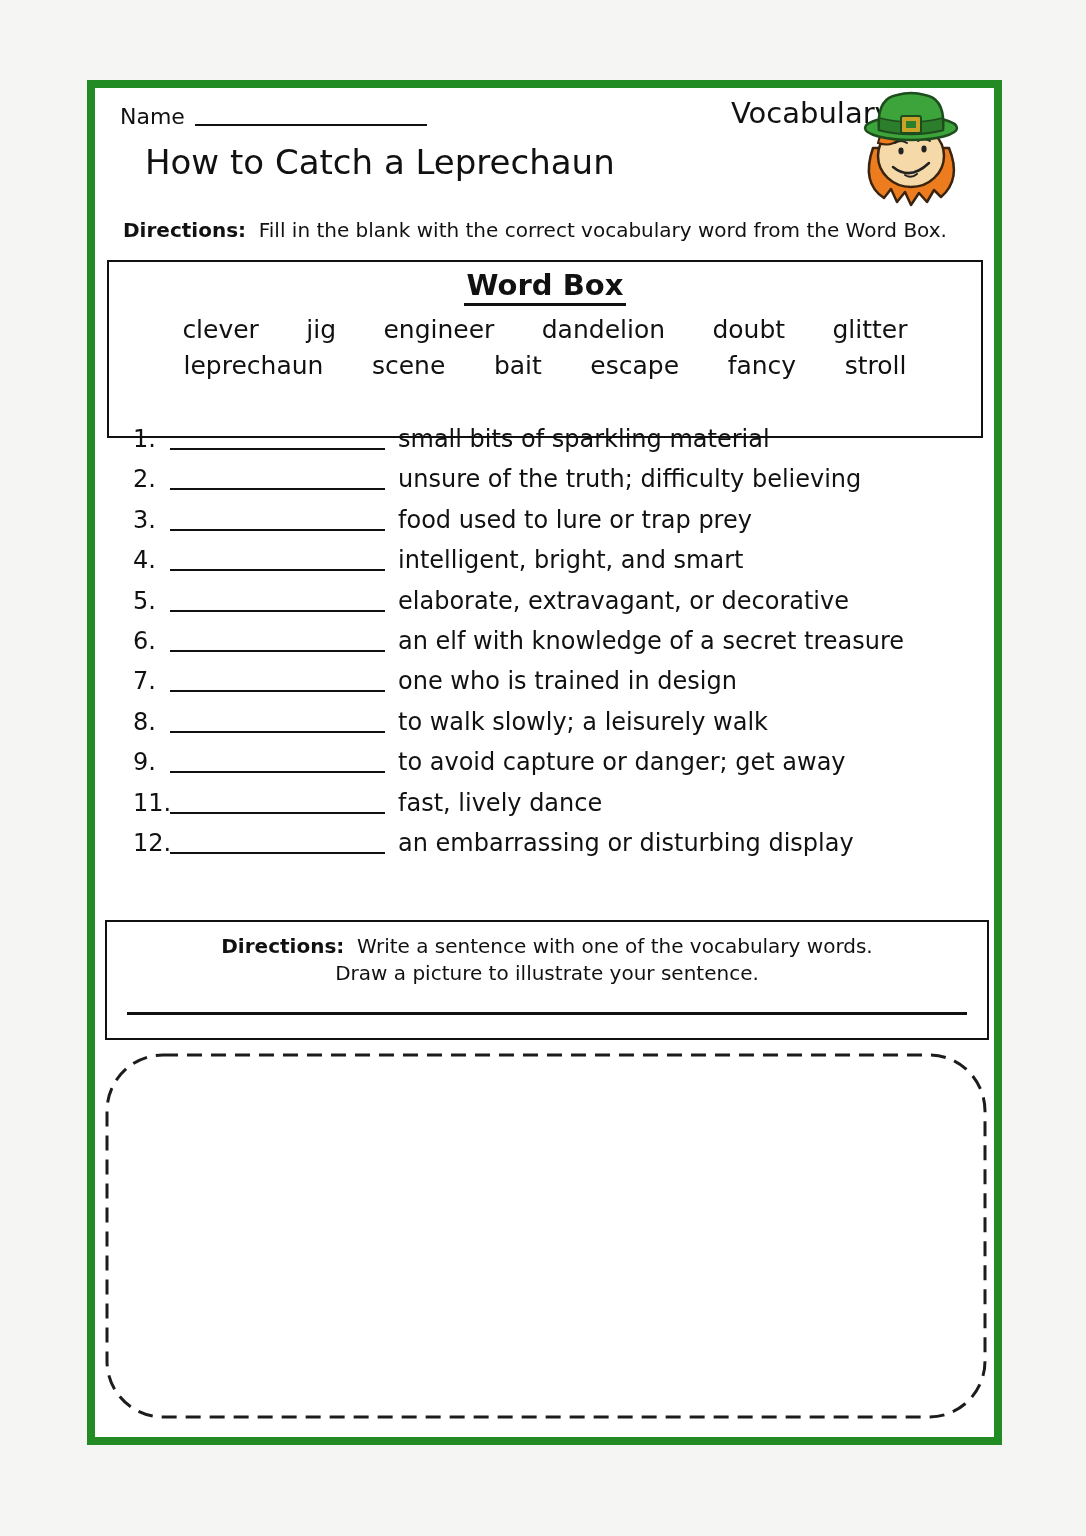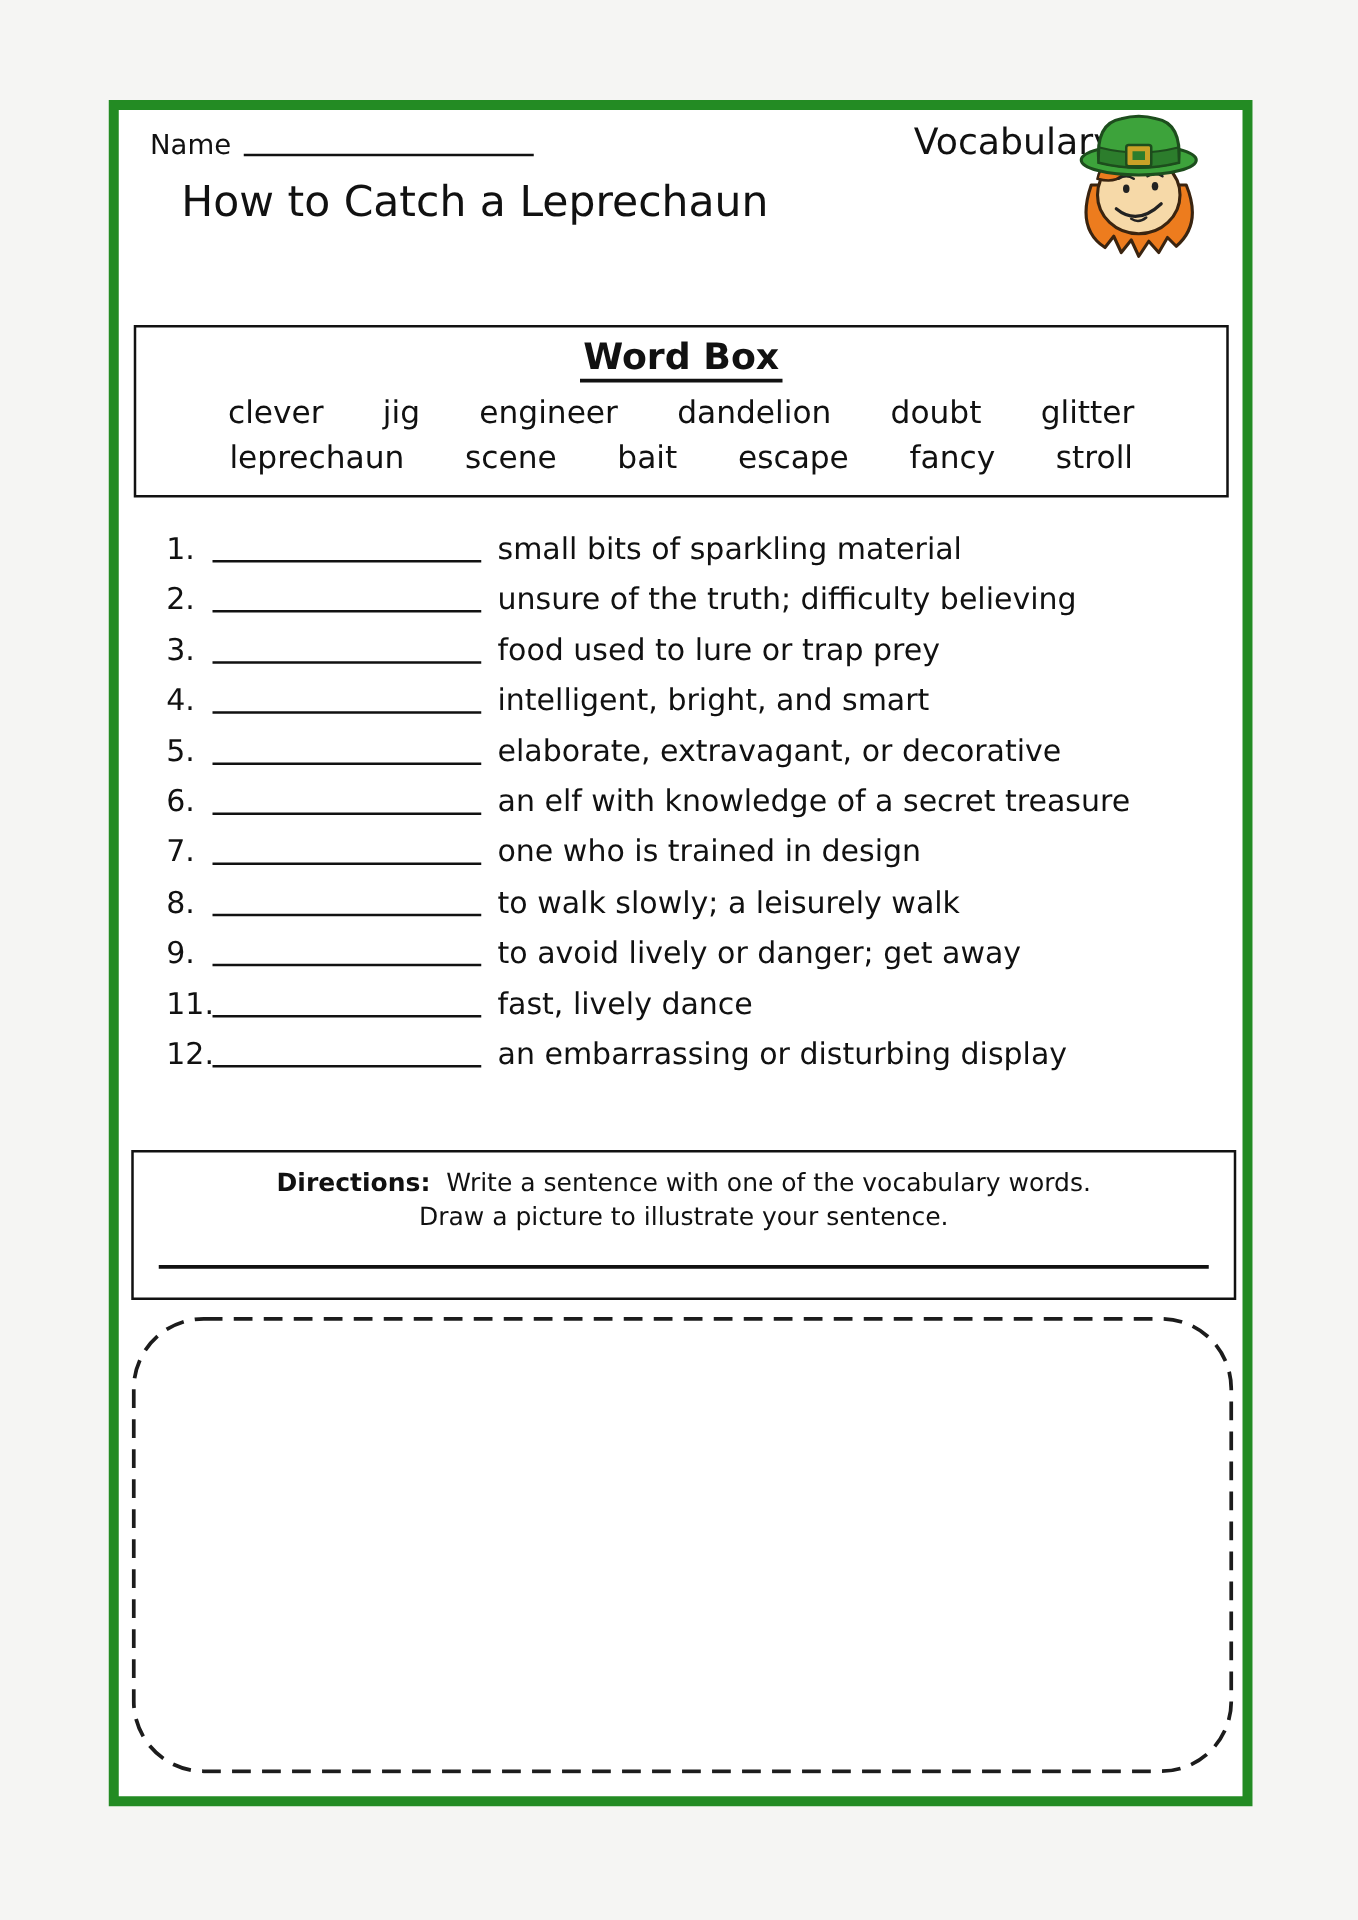--- a/index.html
+++ b/index.html
@@ -29,21 +29,21 @@
   }
   .vocab { position: absolute; left: 636px; top: 8px; font-size: 29px; }
   .lep { position: absolute; left: 762px; top: 2px; }
   .title { position: absolute; left: 50px; top: 54px; font-size: 34px; margin: 0; font-weight: normal; }
   .dir1 { position: absolute; left: 28px; top: 130px; font-size: 20px; margin: 0; white-space: nowrap; }
   .dir-label { font-weight: bold; }
 
   
   .word-box {
     position: absolute; left: 12px; top: 172px;
-    width: 876px; height: 138px;
+    width: 876px; height: 178px;
     box-sizing: border-box; border: 2.5px solid #111;
     text-align: center;
   }
   .wb-title {
     display: inline-block; margin-top: 6px;
     font-size: 29px; font-weight: bold;
     border-bottom: 3px solid #111; padding: 0 3px 1px 3px;
   }
   .wb-row {
     display: flex; justify-content: space-evenly;
@@ -103,20 +103,22 @@
       <path d="M48,85 Q54,89 60,84" stroke="#222" fill="none" stroke-width="2" stroke-linecap="round"></path>
       <ellipse cx="54" cy="38" rx="46" ry="12" fill="#3da33b" stroke="#1d4d1d" stroke-width="2.5"></ellipse>
       <path d="M22,40 C20,16 28,7 40,5 Q54,1 68,5 C80,7 88,16 86,40 Q54,48 22,40 Z" fill="#3da33b" stroke="#1d4d1d" stroke-width="2.5"></path>
       <path d="M22.5,28 Q54,36 85.5,28 L86,40 Q54,48 22,40 Z" fill="#2c7d2c" stroke="#1d4d1d" stroke-width="1.5"></path>
       <rect x="44" y="26" width="20" height="17" rx="2" fill="#c9a227" stroke="#1d4d1d" stroke-width="2"></rect>
       <rect x="49" y="31" width="10" height="7" fill="#2c7d2c"></rect>
     </svg>
 
     <h1 class="title">How to Catch a Leprechaun</h1>
 
+    <p class="dir1"><span class="dir-label">Directions:</span>&nbsp;
+      <span>Fill in the blank with the correct vocabulary word from the Word Box.</span></p>
 
     <div class="word-box">
       <span class="wb-title">Word Box</span>
       <div class="wb-row r2">
         <span>clever</span>
         <span>jig</span>
         <span>engineer</span>
         <span>dandelion</span>
         <span>doubt</span>
         <span>glitter</span>
@@ -133,21 +135,21 @@
 
     <div class="items">
       <div class="item"><span class="num">1.</span><span class="blank"></span><span class="def">small bits of sparkling material</span></div>
       <div class="item"><span class="num">2.</span><span class="blank"></span><span class="def">unsure of the truth; difficulty believing</span></div>
       <div class="item"><span class="num">3.</span><span class="blank"></span><span class="def">food used to lure or trap prey</span></div>
       <div class="item"><span class="num">4.</span><span class="blank"></span><span class="def">intelligent, bright, and smart</span></div>
       <div class="item"><span class="num">5.</span><span class="blank"></span><span class="def">elaborate, extravagant,  or decorative</span></div>
       <div class="item"><span class="num">6.</span><span class="blank"></span><span class="def">an elf with knowledge of a secret treasure</span></div>
       <div class="item"><span class="num">7.</span><span class="blank"></span><span class="def">one who is trained in design</span></div>
       <div class="item"><span class="num">8.</span><span class="blank"></span><span class="def">to walk slowly; a leisurely walk</span></div>
-      <div class="item"><span class="num">9.</span><span class="blank"></span><span class="def">to avoid lively or danger; get away</span></div>
+      <div class="item"><span class="num">9.</span><span class="blank"></span><span class="def">to avoid capture or danger; get away</span></div>
       <div class="item"><span class="num">11.</span><span class="blank"></span><span class="def">fast, lively dance</span></div>
       <div class="item"><span class="num">12.</span><span class="blank"></span><span class="def">an embarrassing or disturbing display</span></div>
     </div>
 
     <div class="dir2">
       <p class="first"><span class="dir-label">Directions:</span>&nbsp;
         <span>Write a sentence with one of the vocabulary words.</span></p>
       <p>Draw a picture to illustrate your sentence.</p>
       <div class="sentence-line"></div>
     </div>

